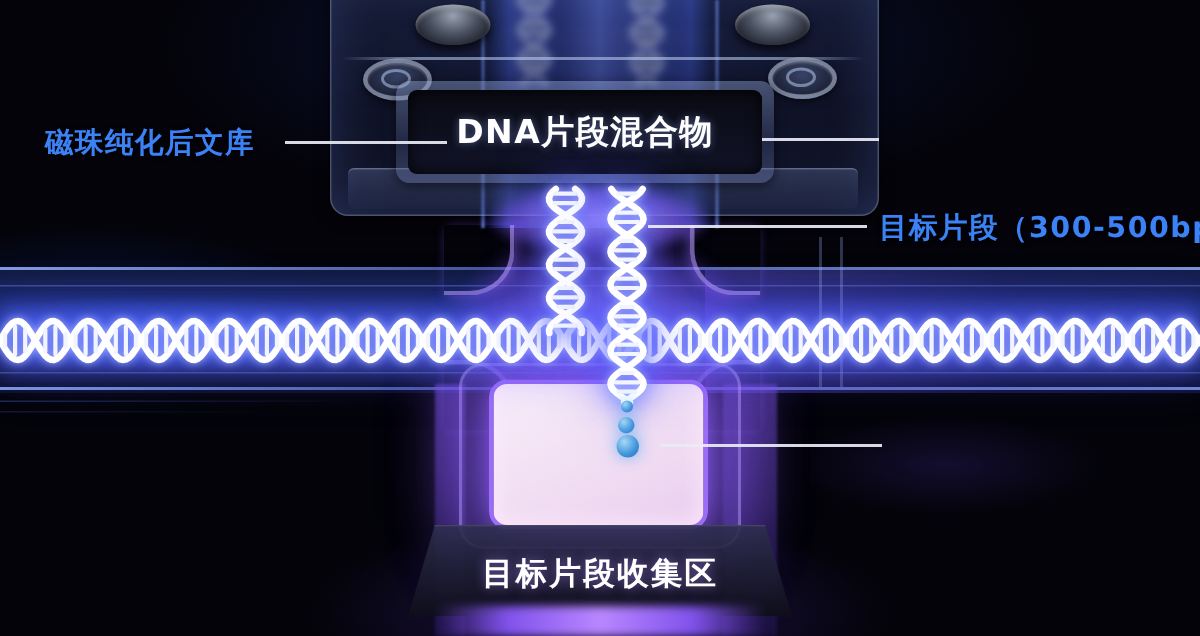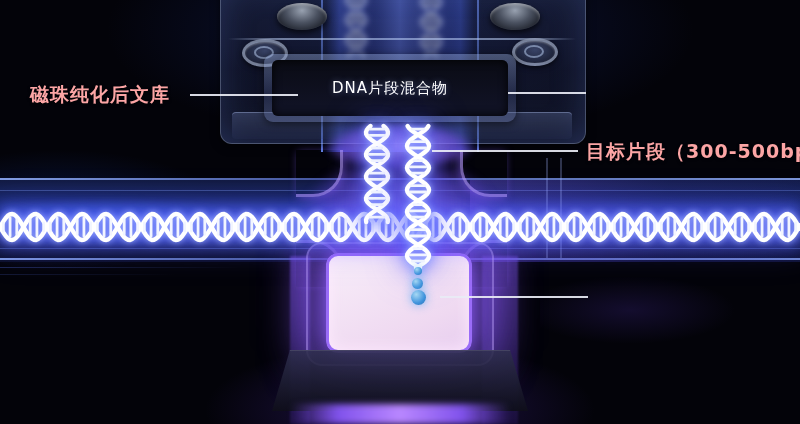--- a/index.html
+++ b/index.html
@@ -42,21 +42,21 @@
     background:radial-gradient(ellipse at 50% 40%, rgba(90,105,150,.55), rgba(20,24,40,.8));
     box-shadow:0 2px 5px rgba(0,0,0,.6), inset 0 1px 2px rgba(255,255,255,.3);}
   .ring-inner{border-radius:50%;border:2px solid rgba(180,200,235,.55);}
   .window-frame{left:264px;top:54px;width:252px;height:68px;border-radius:9px;
     background:linear-gradient(180deg, rgba(150,170,215,.42), rgba(55,65,105,.45) 60%, rgba(120,135,185,.35));
     box-shadow:0 2px 8px rgba(0,0,0,.55);}
   .window{left:272px;top:60px;width:236px;height:56px;border-radius:6px;
     background:linear-gradient(180deg,#0a0b14,#101224 80%);
     box-shadow:inset 0 0 10px rgba(0,0,0,.9);
     display:flex;align-items:center;justify-content:center;}
-  .window-text{color:#fff;font-size:15px;font-weight:400;letter-spacing:1px;text-shadow:0 0 6px rgba(160,180,255,.45);}
+  .window-text{color:#fff;font-size:22px;font-weight:700;letter-spacing:1px;text-shadow:0 0 6px rgba(160,180,255,.45);}
   .aperture{left:298px;top:118px;width:204px;height:64px;
     background:radial-gradient(ellipse 95px 30px at 50% 45%, rgba(185,160,255,.95), rgba(130,90,245,.55) 60%, transparent 80%);
     filter:blur(3px);}
 
   
   .h-channel{left:0;top:178px;width:800px;height:84px;
     background:linear-gradient(180deg, rgba(18,26,64,.92), rgba(32,52,135,.78) 32%, rgba(28,40,105,.82) 66%, rgba(12,16,42,.92));}
   .h-edge{left:0;width:800px;height:2px;background:linear-gradient(90deg, rgba(150,180,255,.85), rgba(120,150,255,.5) 40%, rgba(150,180,255,.8));filter:blur(.4px);}
   .h-line{left:0;width:800px;height:1px;background:rgba(130,160,255,.35);}
   .h-beam{left:0;top:200px;width:800px;height:48px;
@@ -106,21 +106,21 @@
   .helix{position:absolute;overflow:visible;
     filter:drop-shadow(0 0 3px rgba(160,175,255,.95)) drop-shadow(0 0 8px rgba(95,110,255,.8)) drop-shadow(0 0 16px rgba(80,80,255,.5));}
   .helix path{fill:none;stroke:#fff;stroke-linecap:round;}
   .helix .strand-a,.helix .strand-b{stroke-width:4.4;}
   .helix .rungs{stroke-width:2.8;stroke:#f2f5ff;}
   .helix-blur{filter:blur(2.6px) drop-shadow(0 0 6px rgba(110,130,255,.9));opacity:.85;}
   .helix-blur path{stroke:#aab8ff;}
 
   
   .leader{height:2px;background:#e9ecf5;opacity:.92;}
-  .lbl{color:#fca5a5;font-size:19px;font-weight:600;letter-spacing:1px;white-space:nowrap;
+  .lbl{color:#3b82f6;font-size:19px;font-weight:600;letter-spacing:1px;white-space:nowrap;
     text-shadow:0 1px 3px rgba(0,0,0,.8);}
 </style>
 </head>
 <body>
 
 <div class="stage">
 
   <div class="abs bg-top-blue"></div>
   <div class="abs bg-left-haze"></div>
   <div class="abs bg-bottom-purple"></div>
@@ -198,20 +198,21 @@
     <path class="strand-a" d="M11.53837832075331 0L12.919809133409485 2L15.03686300810242 4L17.718028830508686 6L20.746094491204055 8L23.87574411895886 10L26.85343211367543 12L29.43792390301421 14L31.41983933276748 16L32.63861540172153 18L32.995514121110084 20L32.46162167924669 22L31.080190866590517 24L28.96313699189758 26L26.281971169491314 28L23.25390550879596 30L20.124255881041133 32L17.14656788632458 34L14.562076096985784 36L12.580160667232521 38L11.361384598278471 40L11.004485878889918 42L11.538378320753308 44L12.919809133409482 46L15.036863008102419 48L17.7180288305087 50L20.74609449120404 52L23.875744118958867 54L26.853432113675417 56L29.4379239030142 58L31.419839332767467 60L32.63861540172152 62L32.995514121110084 64L32.46162167924669 66L31.08019086659052 68L28.96313699189758 70L26.2819711694913 72L23.253905508795942 74L20.124255881041133 76L17.146567886324583 78L14.562076096985788 80L12.580160667232533 82L11.361384598278473 84L11.004485878889918 86L11.538378320753308 88L12.919809133409492 90L15.036863008102417 92L17.718028830508665 94L20.746094491204037 96L23.875744118958863 98L26.853432113675453 100L29.437923903014212 102L31.419839332767467 104L32.63861540172152 106L32.995514121110084 108L32.46162167924669 110L31.08019086659053 112L28.963136991897585 114L26.28197116949134 116L23.253905508795963 118L20.124255881041176 120L17.146567886324547 122L14.562076096985788 124L12.580160667232514 126L11.361384598278473 128L11.004485878889918 130L11.538378320753308 132L12.91980913340947 134L15.036863008102415 136L17.71802883050866 138L20.746094491204037 140L23.875744118958824 142"></path>
       <path class="strand-b" d="M32.46162167924669 0L31.080190866590513 2L28.963136991897578 4L26.281971169491314 6L23.253905508795945 8L20.12425588104114 10L17.14656788632457 12L14.562076096985791 14L12.580160667232521 16L11.361384598278471 18L11.004485878889918 20L11.53837832075331 22L12.919809133409483 24L15.036863008102419 26L17.718028830508686 28L20.74609449120404 30L23.875744118958867 32L26.85343211367542 34L29.437923903014216 36L31.41983933276748 38L32.63861540172153 40L32.995514121110084 42L32.46162167924669 44L31.08019086659052 46L28.96313699189758 48L26.2819711694913 50L23.25390550879596 52L20.124255881041133 54L17.146567886324583 56L14.562076096985798 58L12.580160667232532 60L11.361384598278473 62L11.004485878889918 64L11.538378320753308 66L12.919809133409482 68L15.036863008102419 70L17.7180288305087 72L20.746094491204058 74L23.875744118958867 76L26.853432113675417 78L29.437923903014212 80L31.419839332767467 82L32.63861540172152 84L32.995514121110084 86L32.46162167924669 88L31.080190866590506 90L28.963136991897585 92L26.281971169491335 94L23.253905508795963 96L20.124255881041137 98L17.146567886324547 100L14.562076096985788 102L12.580160667232533 104L11.361384598278473 106L11.004485878889918 108L11.538378320753308 110L12.91980913340947 112L15.036863008102415 114L17.71802883050866 116L20.746094491204037 118L23.875744118958824 120L26.853432113675453 122L29.437923903014212 124L31.419839332767488 126L32.63861540172152 128L32.995514121110084 130L32.46162167924669 132L31.08019086659053 134L28.963136991897585 136L26.28197116949134 138L23.253905508795963 140L20.124255881041176 142"></path>
       <path class="rungs" d="M16.275464678487058 3.142857142857143L27.724535321512942 3.142857142857143M28.609820169472716 15.714285714285715L15.390179830527284 15.714285714285715M29.532367609057616 22L14.467632390942384 22M17.937837722945225 34.57142857142857L26.062162277054775 34.57142857142857M14.151677886797957 40.857142857142854L29.848322113202045 40.857142857142854M16.275464678487054 47.14285714285714L27.724535321512946 47.14285714285714M28.609820169472705 59.71428571428571L15.390179830527293 59.71428571428571M29.532367609057616 66L14.467632390942383 66M17.937837722945204 78.57142857142858L26.062162277054796 78.57142857142858M14.151677886797955 84.85714285714288L29.848322113202045 84.85714285714288M16.275464678487076 91.14285714285717L27.724535321512924 91.14285714285717M28.60982016947273 103.71428571428575L15.39017983052727 103.71428571428575M29.53236760905761 110.00000000000004L14.467632390942391 110.00000000000004M17.937837722945183 122.57142857142863L26.062162277054817 122.57142857142863M14.151677886797946 128.85714285714292L29.84832211320205 128.85714285714292M16.275464678487094 135.1428571428572L27.724535321512906 135.1428571428572"></path>
   </svg>
 
   <div class="abs dot" style="left:414px;top:267px;width:8px;height:8px;"></div>
   <div class="abs dot" style="left:412px;top:278px;width:11px;height:11px;"></div>
   <div class="abs dot" style="left:411px;top:290px;width:15px;height:15px;"></div>
 
   <div class="abs bottom-plate"></div>
+  <div class="abs coll-label">目标片段收集区</div>
   <div class="abs bottom-glow"></div>
 
   <div class="abs leader" style="left:190px;top:94px;width:108px;"></div>
   <div class="abs leader" style="left:508px;top:92px;width:78px;"></div>
   <div class="abs leader" style="left:432px;top:150px;width:146px;"></div>
   <div class="abs leader" style="left:440px;top:296px;width:148px;"></div>
 
   <div class="abs lbl" style="left:30px;top:82px;">磁珠纯化后文库</div>
   <div class="abs lbl" style="left:586px;top:139px;">目标片段（300-500bp）</div>
 

